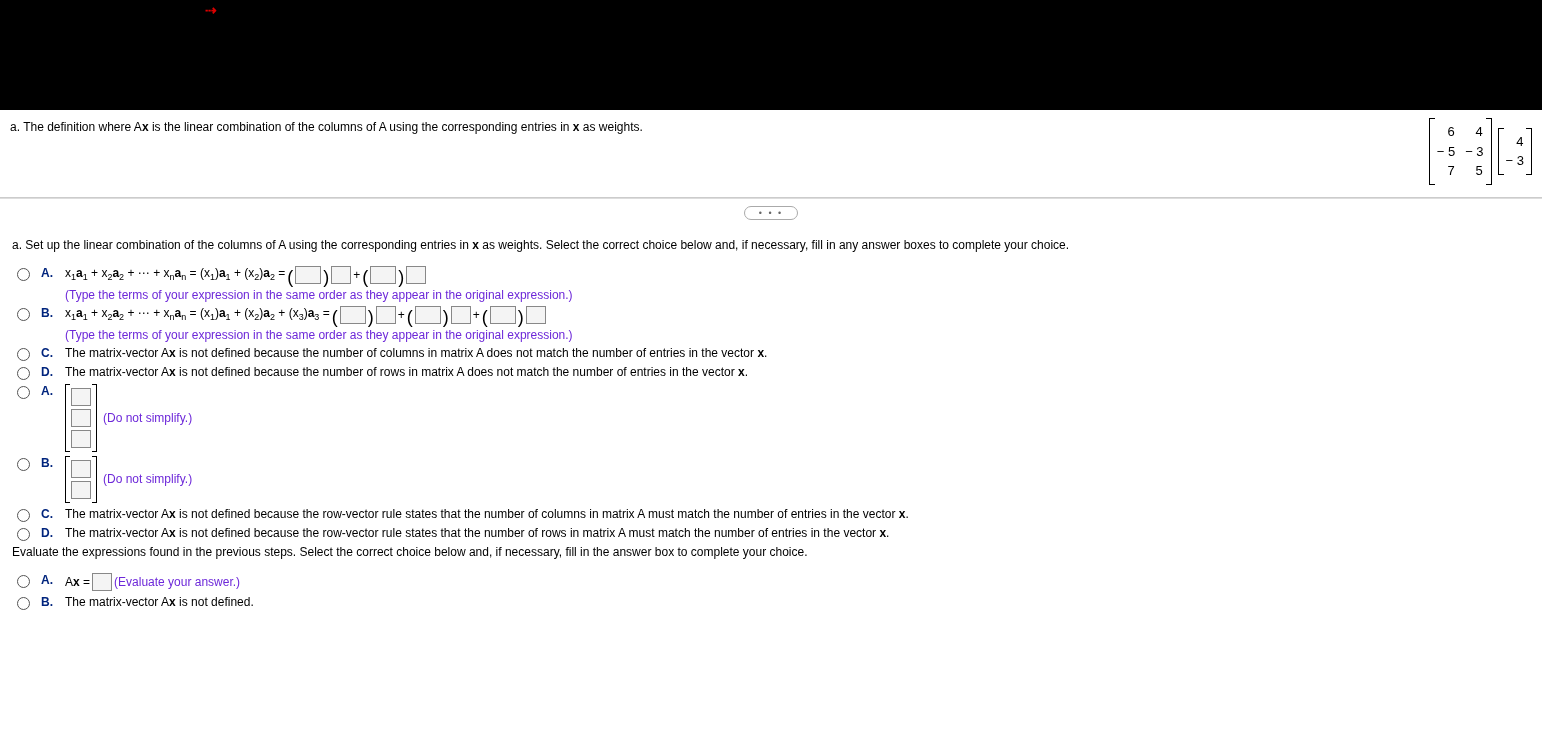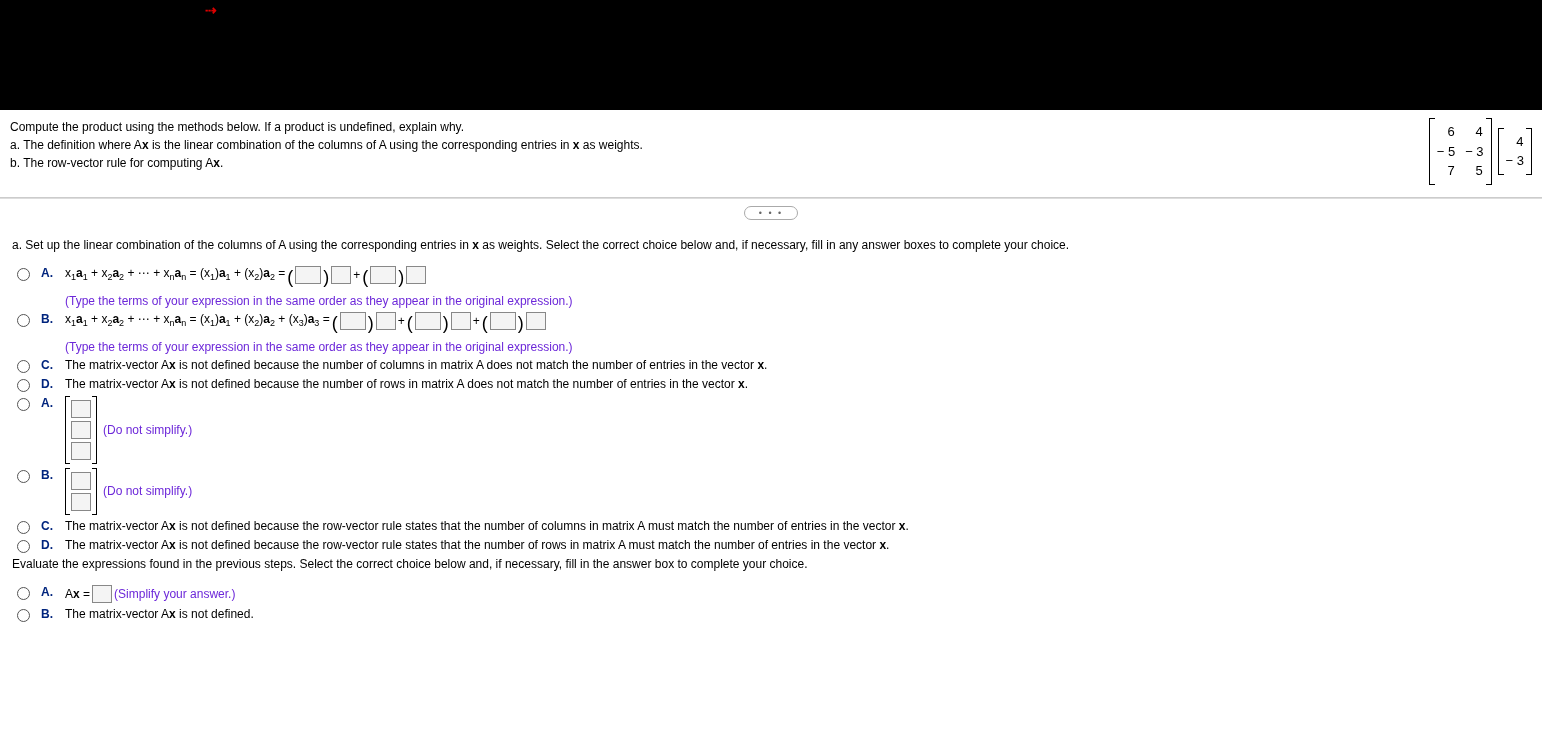--- a/index.html
+++ b/index.html
@@ -96,21 +96,21 @@
     flex-shrink: 0;
   }
   .choice-label {
     font-weight: bold;
     color: #00247d;
     min-width: 16px;
   }
   .choice-body {
     display: flex;
     flex-direction: column;
-    gap: 10px;
+    gap: 4px;
   }
   .choice-inline {
     display: flex;
     align-items: center;
     flex-wrap: wrap;
     gap: 2px;
   }
   .hint {
     color: #6d28d9;
   }
@@ -153,26 +153,22 @@
 </style>
 </head>
 <body>
 
 <div class="top-black">
   <span class="red-mark">⇢</span>
 </div>
 
 <div class="question-header">
   <div class="question-text">
-    <div>Compute the product using the methods below. If a product is undefined, explain why.</div>
     <div>
       <span>a. The definition where A</span><span class="bold">x</span><span> is the linear combination of the columns of A using the corresponding entries in </span><span class="bold">x</span><span> as weights.</span>
-    </div>
-    <div>
-      <span>b. The row-vector rule for computing A</span><span class="bold">x</span><span>.</span>
     </div>
   </div>
   <div class="matrix-area">
     <div class="matrix">
       <div class="matrix-row">
         <span class="matrix-cell">6</span>
         <span class="matrix-cell">4</span>
       </div>
       <div class="matrix-row">
         <span class="matrix-cell">− 5</span>
@@ -322,21 +318,21 @@
 
   <div class="prompt">Evaluate the expressions found in the previous steps. Select the correct choice below and, if necessary, fill in the answer box to complete your choice.</div>
 
   <div class="choice-row">
     <input type="radio" class="radio" name="pe" style="">
     <span class="choice-label">A.</span>
     <div class="choice-body">
       <div class="choice-inline">
         <span>A<span class="bold">x</span> = </span>
         <input class="input-box input-box-sm" style="">
-        <span class="hint">(Simplify your answer.)</span>
+        <span class="hint">(Evaluate your answer.)</span>
       </div>
     </div>
   </div>
 
   <div class="choice-row">
     <input type="radio" class="radio" name="pe" style="">
     <span class="choice-label">B.</span>
     <div class="choice-body">
       <div>
         <span>The matrix-vector A</span><span class="bold">x</span><span> is not defined.</span>

